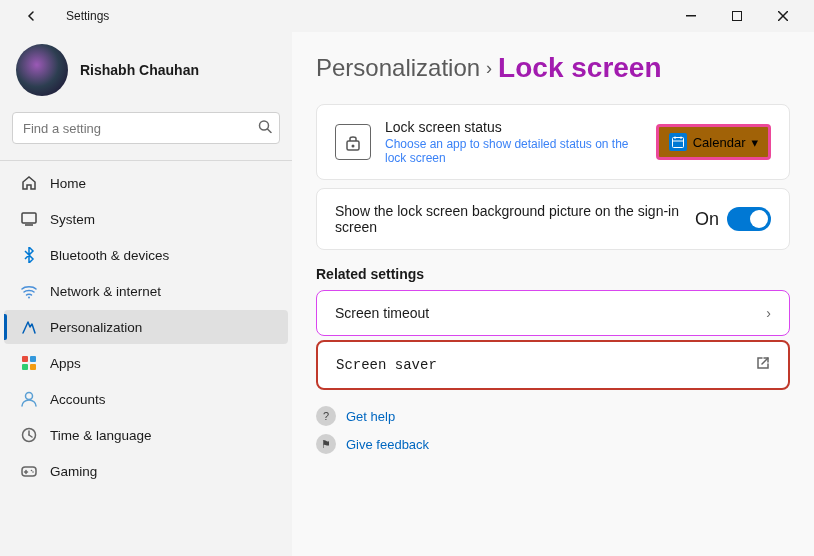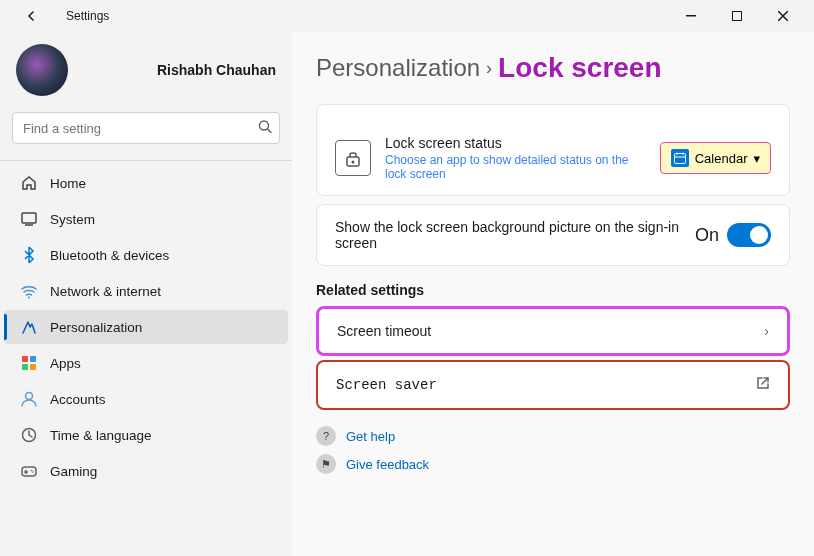--- a/index.html
+++ b/index.html
@@ -66,21 +66,20 @@
       overflow-y: auto;
       padding-bottom: 8px;
     }
 
     
     .user-profile {
       display: flex;
       align-items: center;
       gap: 12px;
       padding: 12px 16px 16px 16px;
-      justify-content: space-between;
     }
     .avatar {
       width: 52px;
       height: 52px;
       border-radius: 50%;
       background: radial-gradient(circle at 40% 40%, #9b59b6, #2c3e50, #1a0a2e);
       flex-shrink: 0;
     }
     .user-name {
       font-size: 14px;
@@ -181,21 +180,20 @@
       margin-bottom: 8px;
       padding: 14px 18px;
       border: 1px solid #e5e5e5;
     }
 
     
     .lock-status-card {
       display: flex;
       align-items: center;
       gap: 14px;
-      margin-top: 16px;
     }
     .lock-icon-box {
       width: 36px;
       height: 36px;
       border-radius: 4px;
       border: 1.5px solid #666;
       display: flex;
       align-items: center;
       justify-content: center;
       flex-shrink: 0;
@@ -211,22 +209,22 @@
     }
     .lock-desc {
       font-size: 12px;
       color: #3b82f6;
       margin-top: 2px;
     }
     .calendar-dropdown {
       display: flex;
       align-items: center;
       gap: 6px;
-      background: #fef9c3;
-      border: 1px solid #ec4899;
+      background: #a16207;
+      border: 3px solid #ec4899;
       border-radius: 4px;
       padding: 6px 10px;
       cursor: pointer;
       font-size: 13px;
     }
     .calendar-icon {
       width: 18px;
       height: 18px;
       background: #0078d4;
       border-radius: 2px;
@@ -281,21 +279,21 @@
       color: #1a1a1a;
       margin: 16px 0 8px 0;
     }
 
     
     .setting-row {
       background: white;
       border-radius: 8px;
       margin-bottom: 4px;
       padding: 14px 18px;
-      border: 3px solid #d946ef;
+      border: 1px solid #d946ef;
       display: flex;
       align-items: center;
       justify-content: space-between;
       cursor: pointer;
     }
     .setting-row-text {
       font-size: 14px;
       color: #1a1a1a;
     }
     .setting-row.highlighted {

